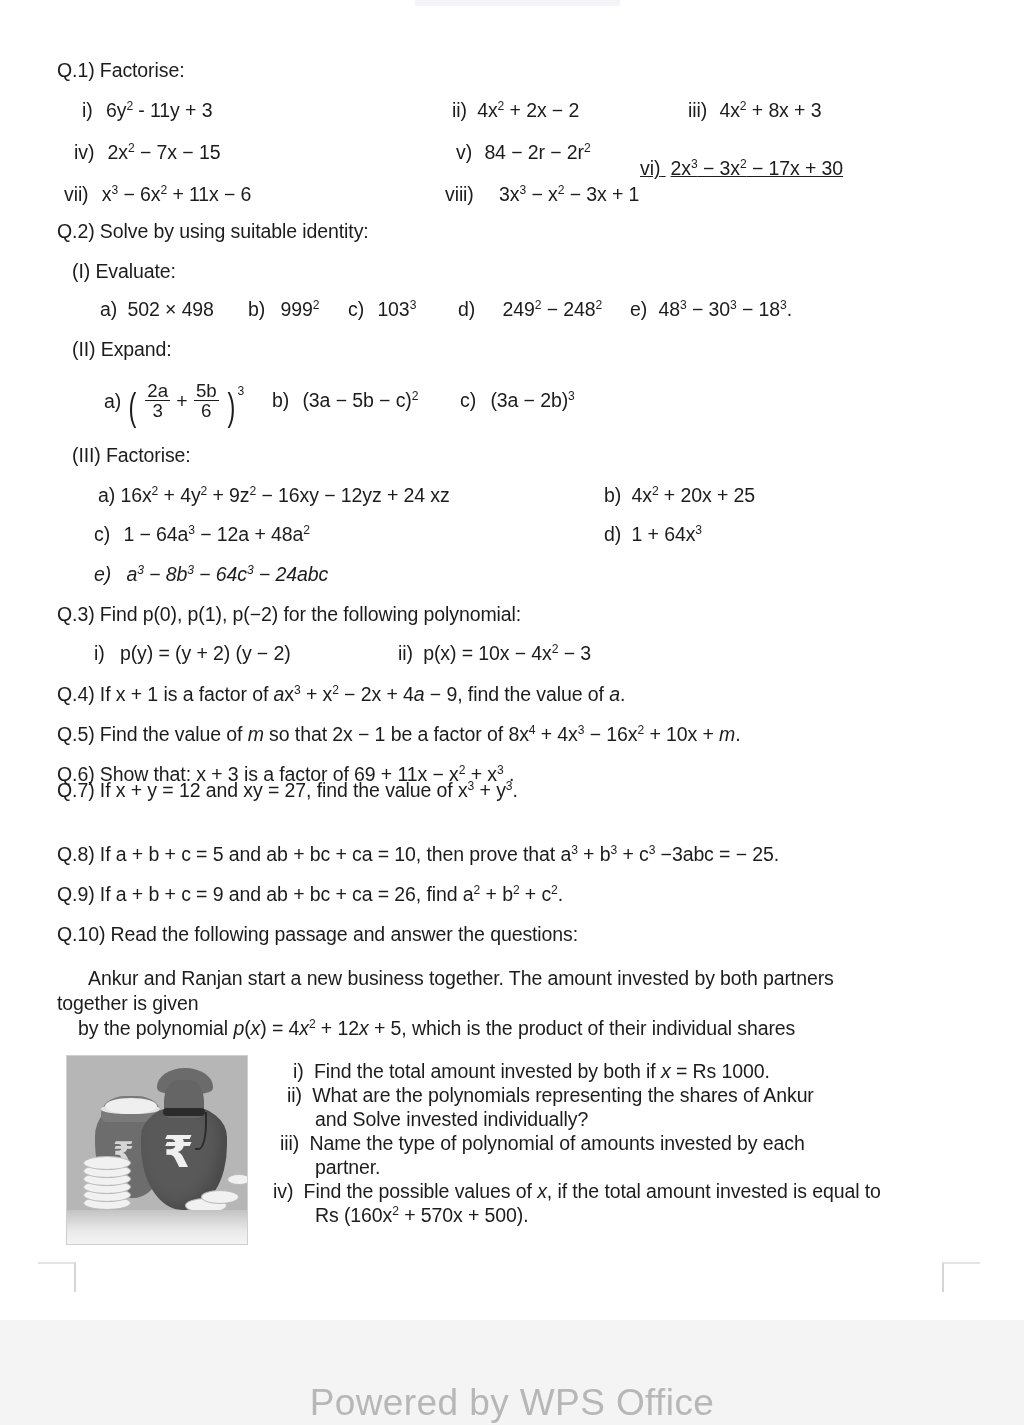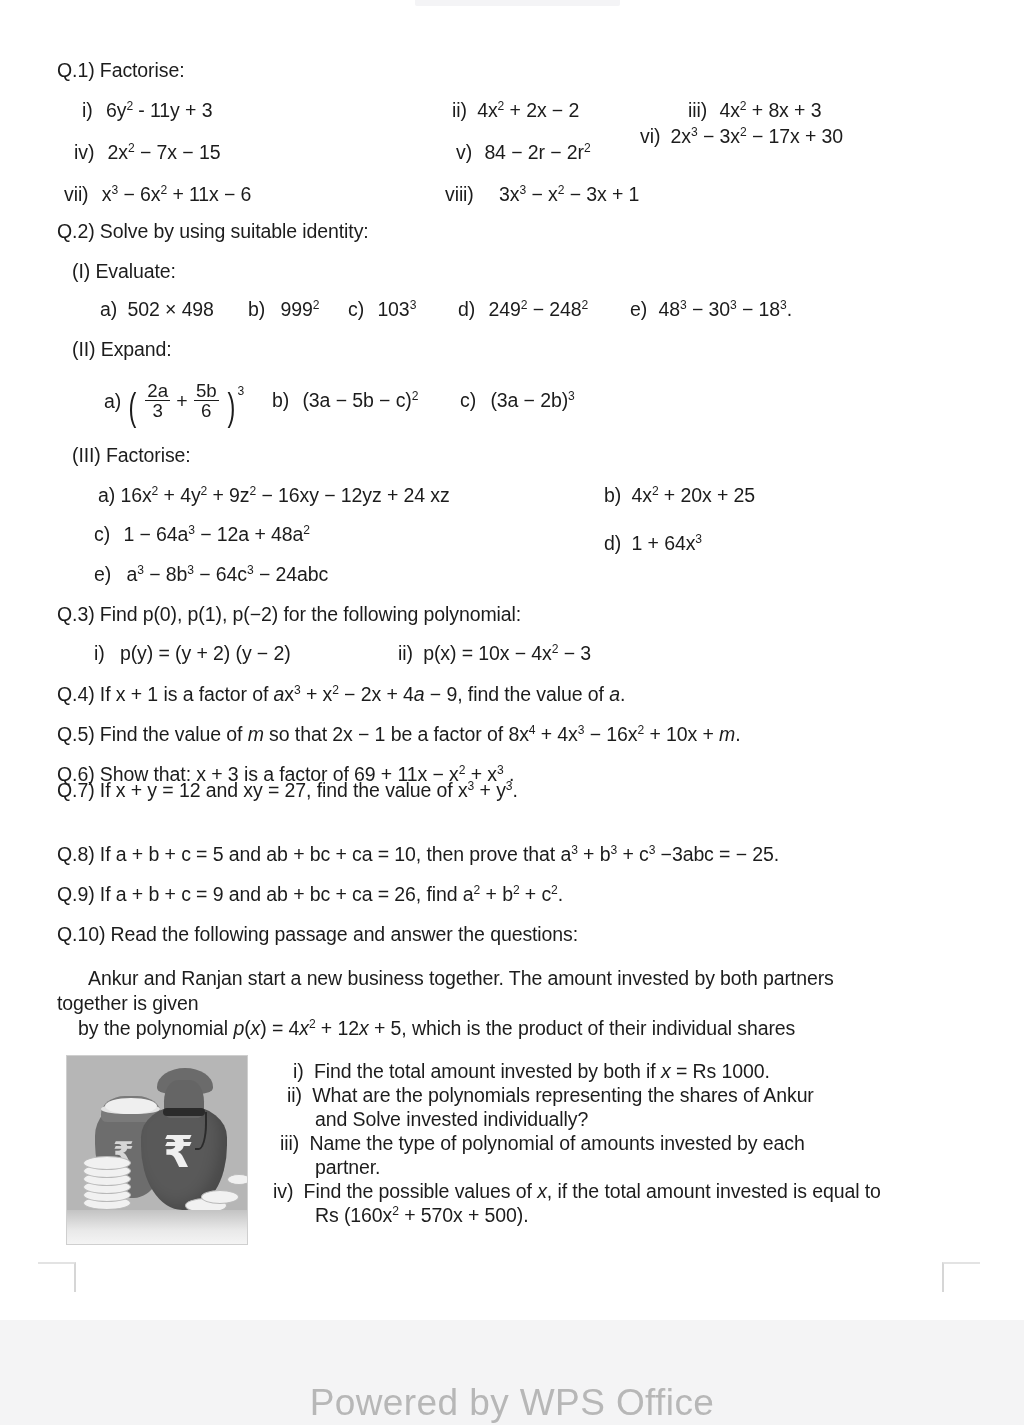--- a/index.html
+++ b/index.html
@@ -268,21 +268,21 @@
     </div>
 
     <div class="q" style="left:74px; top:140px;">
       <span>iv)</span>
       <span style="margin-left:8px">2x<sup>2</sup> − 7x − 15</span>
     </div>
     <div class="q" style="left:456px; top:140px;">
       <span>v)</span>
       <span style="margin-left:7px">84 − 2r − 2r<sup>2</sup></span>
     </div>
-    <div class="q" style="left:640px; top:124px;">
+    <div class="q" style="left:640px; top:156px;text-decoration:underline;">
       <span>vi)</span>
       <span style="margin-left:5px">2x<sup>3</sup> − 3x<sup>2</sup> − 17x + 30</span>
     </div>
 
     <div class="q" style="left:64px; top:182px;">
       <span>vii)</span>
       <span style="margin-left:8px">x<sup>3</sup> − 6x<sup>2</sup> + 11x − 6</span>
     </div>
     <div class="q" style="left:445px; top:182px;">
       <span>viii)</span>
@@ -300,21 +300,21 @@
     <div class="q" style="left:248px; top:297px;">
       <span>b)</span>
       <span style="margin-left:10px">999<sup>2</sup></span>
     </div>
     <div class="q" style="left:348px; top:297px;">
       <span>c)</span>
       <span style="margin-left:8px">103<sup>3</sup></span>
     </div>
     <div class="q" style="left:458px; top:297px;">
       <span>d)</span>
-      <span style="margin-left:8px">249<sup>2</sup> − 248<sup>2</sup></span>
+      <span style="margin-left:22px">249<sup>2</sup> − 248<sup>2</sup></span>
     </div>
     <div class="q" style="left:630px; top:297px;">
       <span>e)</span>
       <span style="margin-left:6px">48<sup>3</sup> − 30<sup>3</sup> − 18<sup>3</sup>.</span>
     </div>
 
     <div class="q" style="left:72px; top:337px;">(II) Expand:</div>
 
     <div class="q" style="left:104px; top:381px;">
       <span>a)</span>
@@ -348,26 +348,26 @@
     </div>
     <div class="q" style="left:604px; top:483px;">
       <span>b)</span>
       <span style="margin-left:5px">4x<sup>2</sup> + 20x + 25</span>
     </div>
 
     <div class="q" style="left:94px; top:522px;">
       <span>c)</span>
       <span style="margin-left:8px">1 − 64a<sup>3</sup> − 12a + 48a<sup>2</sup></span>
     </div>
-    <div class="q" style="left:604px; top:522px;margin-top:9px;">
+    <div class="q" style="left:604px; top:522px;">
       <span>d)</span>
       <span style="margin-left:5px">1 + 64x<sup>3</sup></span>
     </div>
 
-    <div class="q" style="left:94px; top:562px;">
+    <div class="q" style="left:94px; top:562px;font-style:italic;">
       <span>e)</span>
       <span style="margin-left:10px">a<sup>3</sup> − 8b<sup>3</sup> − 64c<sup>3</sup> − 24abc</span>
     </div>
 
     <div class="q" style="left:57px; top:602px;">Q.3) Find p(0), p(1), p(−2) for the following polynomial:</div>
 
     <div class="q" style="left:94px; top:641px;">
       <span>i)</span>
       <span style="margin-left:10px">p(y) = (y + 2) (y − 2)</span>
     </div>

